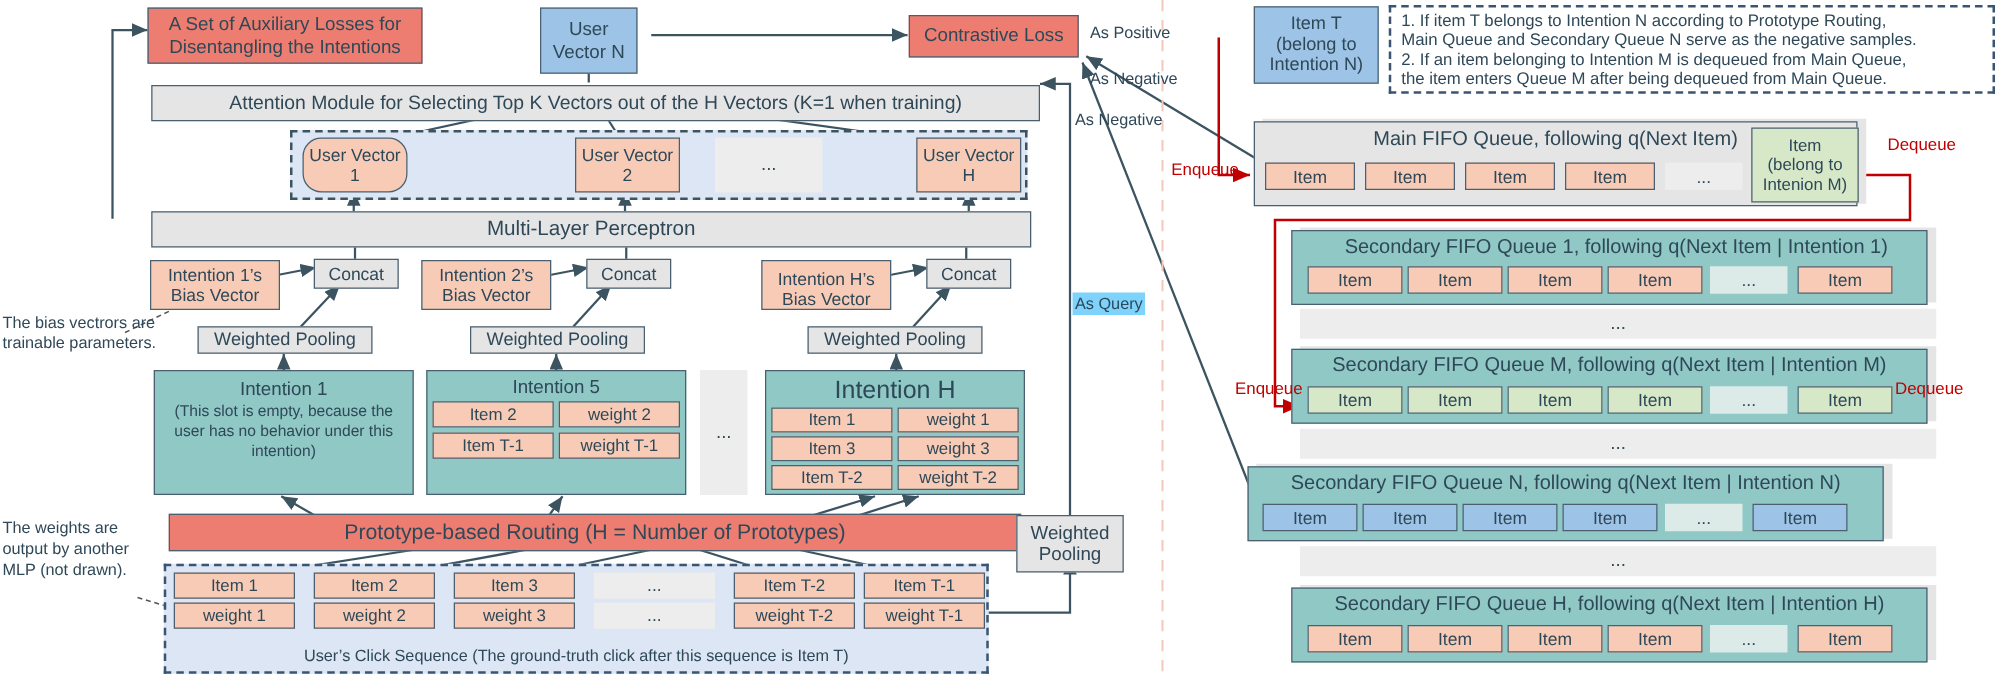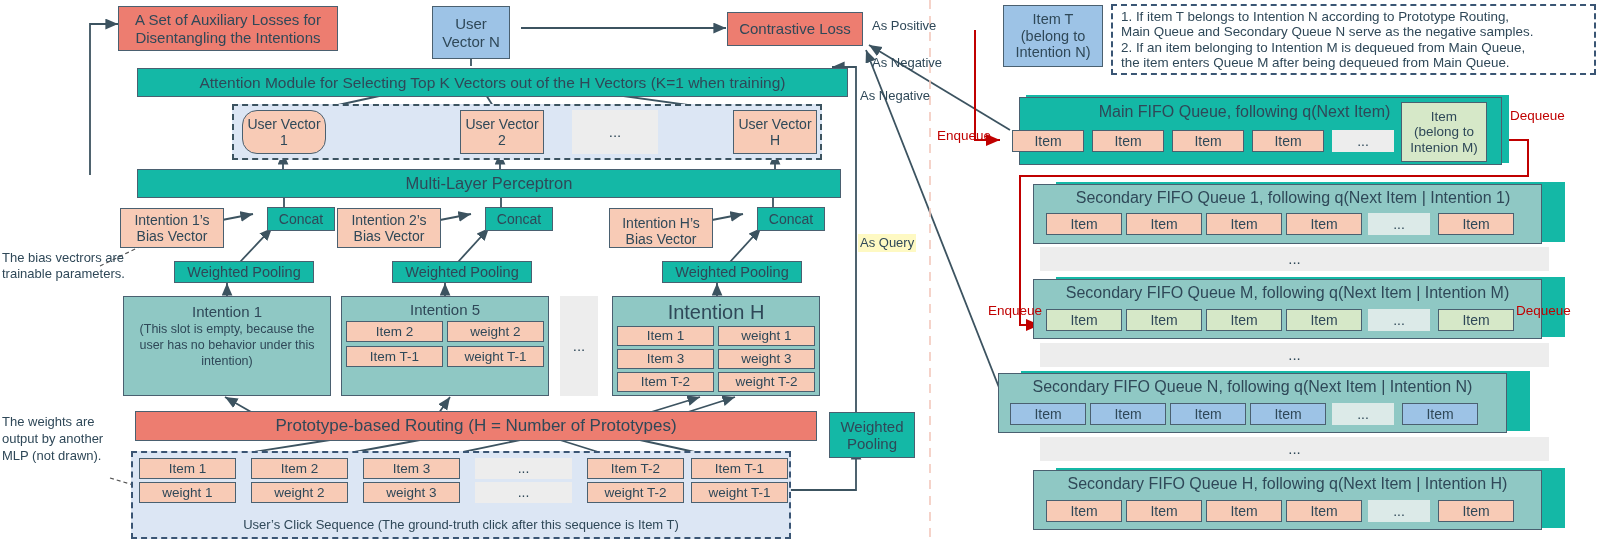--- a/index.html
+++ b/index.html
@@ -5,21 +5,21 @@
   html,body{margin:0;padding:0;background:#fff;}
   body{width:1601px;height:543px;position:relative;overflow:hidden;
        font-family:"Liberation Sans","DejaVu Sans",sans-serif;color:#2f4858;}
   #root{position:relative;width:1601px;height:543px;}
   .box{position:absolute;box-sizing:border-box;display:flex;align-items:center;
        justify-content:center;text-align:center;line-height:1.15;}
   .bd{border:1.6px solid #4a6070;}
   .red{background:#ED7D70;}
   .salmon{background:#F8CBB6;}
   .teal{background:#8FC8C4;}
-  .grey{background:#14b8a6;margin-left:16px;}
+  .grey{background:#e5e5e5;}
   .lgrey{background:#EDEDED;}
   .blue{background:#9DC3E6;}
   .green{background:#D6E8C8;}
   .vlblue{background:#DCE6F4;}
   .dash{border:2px dashed #3c5360;}
   .dashblue{border:2px dashed #3a5574;}
   .plain{position:absolute;line-height:1.2;}
   svg.layer{position:absolute;left:0;top:0;width:1601px;height:543px;overflow:visible;}
   .redlbl{position:absolute;color:#C00000;font-size:13.5px;white-space:nowrap;}
   .qtitle{position:absolute;width:100%;text-align:center;font-size:16px;}
@@ -239,21 +239,21 @@
 
   <div class="plain" style="left:872px;top:18px;font-size:13px;">
     <span>As Positive</span>
   </div>
   <div class="plain" style="left:872px;top:55px;font-size:13px;">
     <span>As Negative</span>
   </div>
   <div class="plain" style="left:860px;top:88px;font-size:13px;">
     <span>As Negative</span>
   </div>
-  <div class="plain" style="left:858px;top:234px;font-size:13px;background:#fef9c3;padding:1px 2px;">
+  <div class="plain" style="left:858px;top:234px;font-size:13px;background:#7dd3fc;padding:1px 2px;">
     <span>As Query</span>
   </div>
 
   <div class="box bd blue" style="left:1003px;top:5px;width:100px;height:62px;flex-direction:column;font-size:14.5px;">
     <div>Item T</div>
     <div>(belong to</div>
     <div>Intention N)</div>
   </div>
 
   <div class="box dashblue" style="left:1111px;top:4px;width:485px;height:71px;flex-direction:column;align-items:flex-start;justify-content:center;padding:0 8px;font-size:13.4px;">

